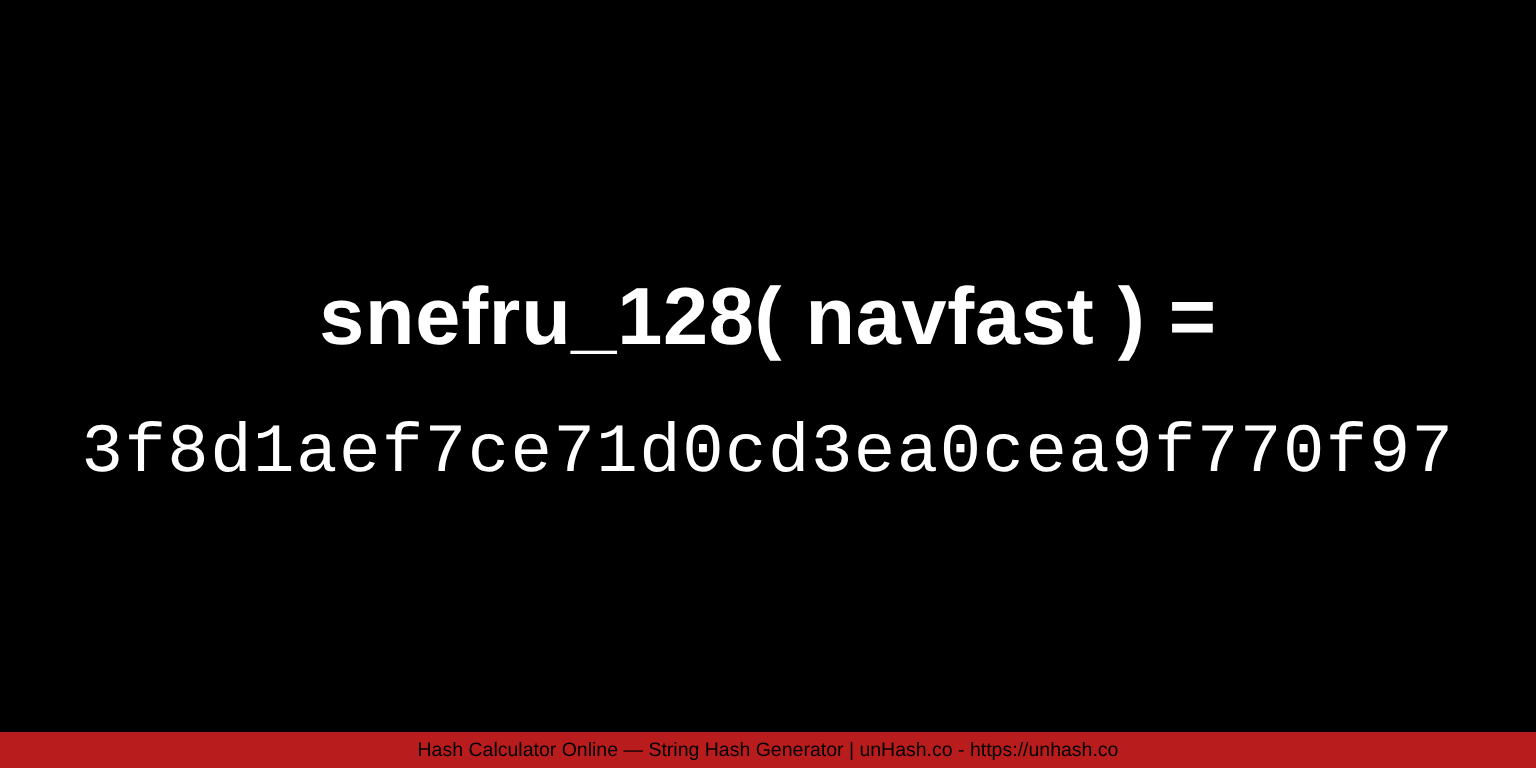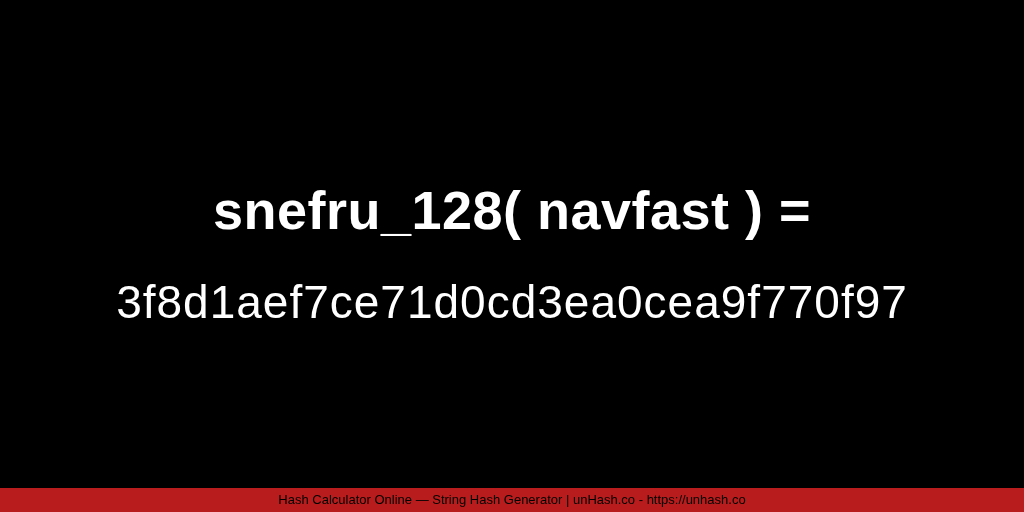--- a/index.html
+++ b/index.html
@@ -34,21 +34,21 @@
     font-size: 54px;
     font-weight: 700;
     text-align: center;
     letter-spacing: 0.5px;
   }
   .hash-result {
     color: #ffffff;
     font-size: 46px;
     font-weight: 400;
     text-align: center;
-    font-family: Liberation Sans, sans-serif;
+    font-family: Liberation Mono, monospace;
     letter-spacing: 1px;
   }
   .footer {
     width: 100%;
     background: #b91c1c;
     color: #000000;
     text-align: center;
     font-size: 13px;
     padding: 4px 0 5px 0;
     font-family: Arial, Helvetica, sans-serif;

